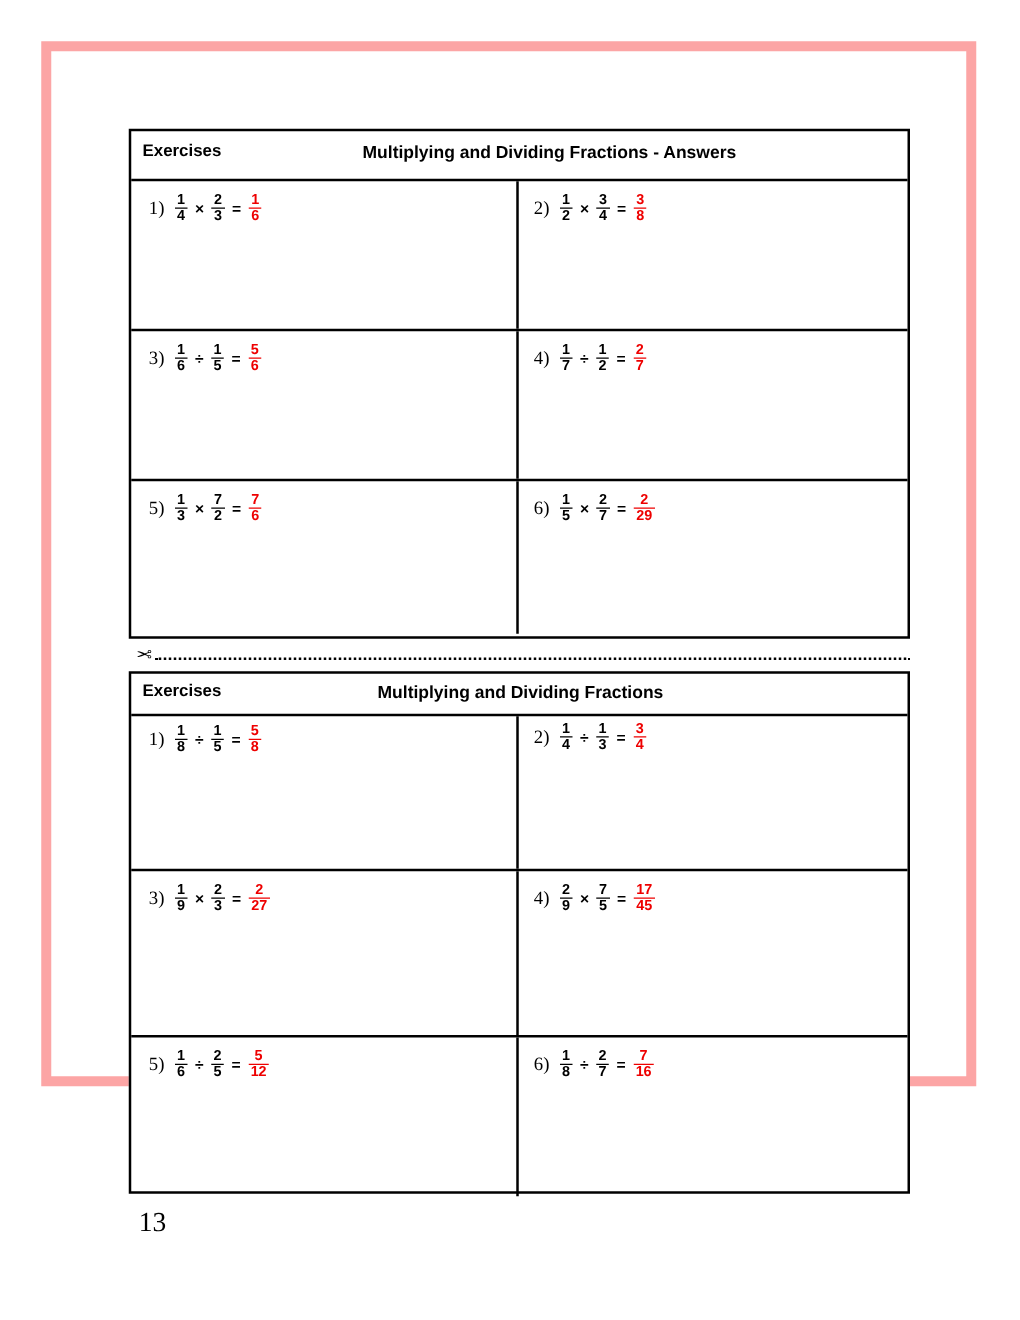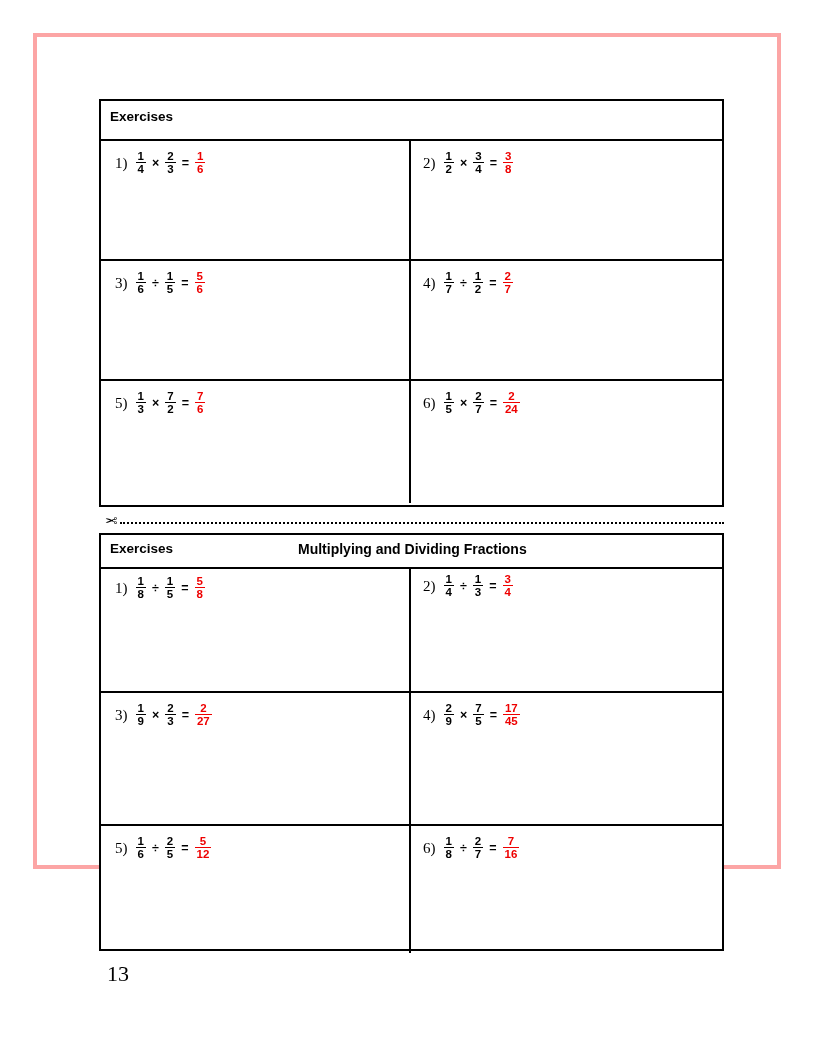--- a/index.html
+++ b/index.html
@@ -15,21 +15,21 @@
     position: relative;
     overflow: hidden;
   }
 
   .page {
     position: absolute;
     left: 33px;
     top: 33px;
     width: 748px;
     height: 836px;
-    border: 4px solid #fca5a5;
+    border: 8px solid #fca5a5;
     box-sizing: border-box;
   }
 
   .sheet {
     position: absolute;
     left: 62px;      
     top: 62px;       
     width: 625px;
   }
 
@@ -189,20 +189,21 @@
 </style>
 </head>
 <body>
 
 <div class="page">
   <div class="sheet">
 
     <div class="ex-table" style="height:408px;">
       <div class="ex-header">
         <span class="hdr-exercises">Exercises</span>
+        <span class="hdr-title">Multiplying and Dividing Fractions - Answers</span>
       </div>
       <div class="ex-body">
 
         <div class="ex-row" style="height:120px;">
           <div class="ex-cell left">
             <div class="prob">
               <span class="prob-num">1)</span>
               <span class="frac">
                 <span class="num">1</span>
                 <span class="den">4</span>
@@ -309,21 +310,21 @@
                 <span class="den">5</span>
               </span>
               <span class="op">×</span>
               <span class="frac">
                 <span class="num">2</span>
                 <span class="den">7</span>
               </span>
               <span class="eq">=</span>
               <span class="frac answer">
                 <span class="num">2</span>
-                <span class="den">24</span>
+                <span class="den">29</span>
               </span>
             </div>
           </div>
         </div>
 
       </div>
     </div>
 
     <div class="cut-line">
       <span class="scissors">✂</span>

